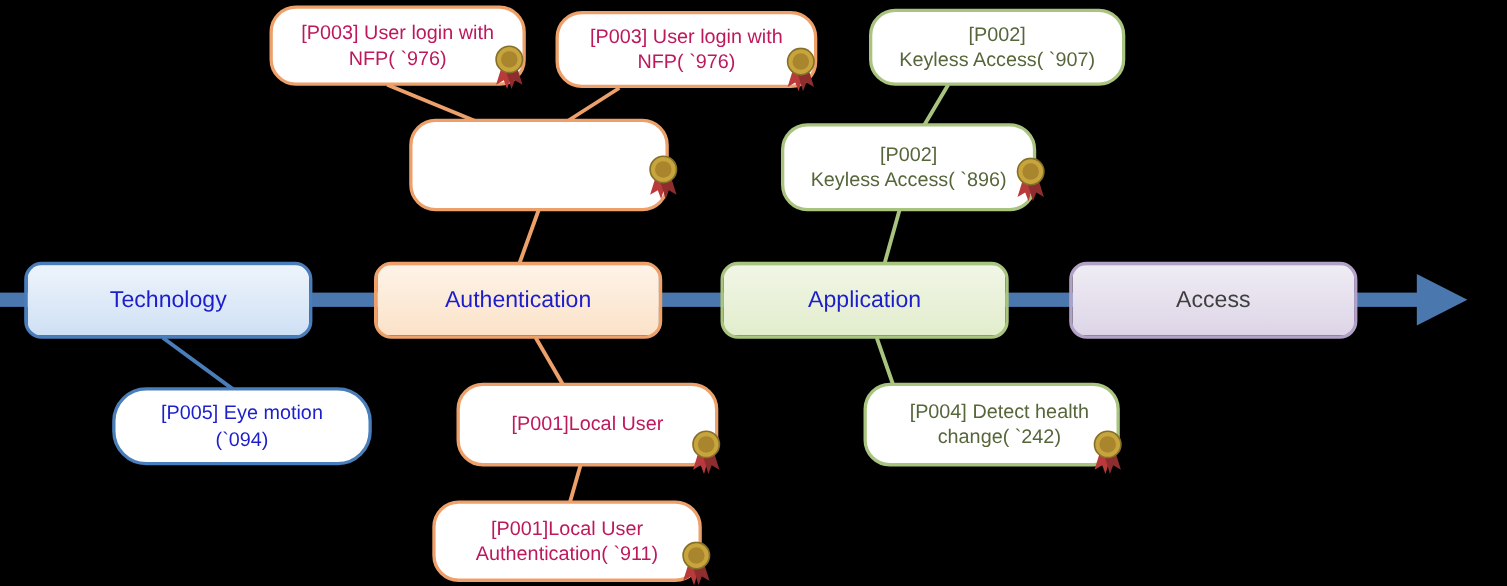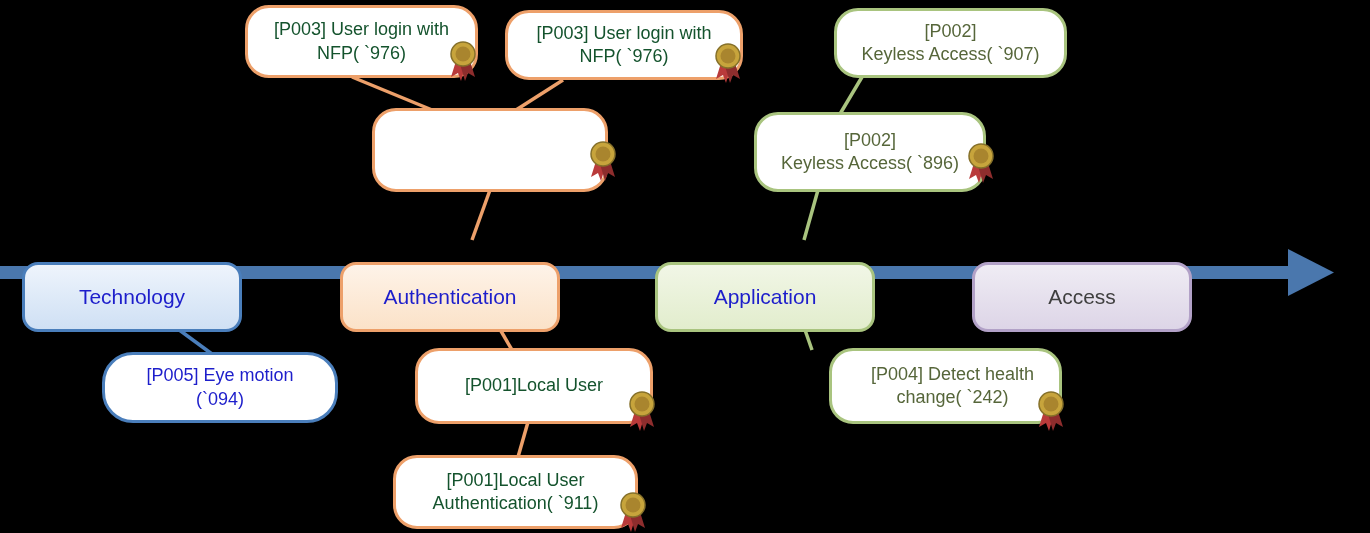--- a/index.html
+++ b/index.html
@@ -8,43 +8,42 @@
     width:1370px;height:533px;
     background:#000;
     font-family:"Liberation Sans", sans-serif;
     overflow:hidden;
   }
   
   #wires{position:absolute;left:0;top:0;width:1370px;height:533px;z-index:0;}
 
   
   .stage{
-    position:absolute;top:238px;height:70px;width:220px;
+    position:absolute;top:238px;height:70px;width:262px;
     border-radius:16px;border:3px solid;
     display:flex;align-items:center;justify-content:center;
     z-index:2;box-sizing:border-box;
     font-size:21px;
-    margin-top:24px;
   }
   .stage .lbl{pointer-events:none;}
   #s-technology{left:22px;border-color:#4a7ebb;background:linear-gradient(#eef4fc,#cfe0f4);color:#1d1ecb;}
   #s-authentication{left:340px;border-color:#eda06a;background:linear-gradient(#fef3e8,#fbe2c8);color:#1d1ecb;}
   #s-application{left:655px;border-color:#a9c47f;background:linear-gradient(#f1f6e6,#e2edcd;);background:linear-gradient(#f1f6e6,#e2edcd);color:#1d1ecb;}
   #s-service{left:972px;border-color:#b2a1c7;background:linear-gradient(#efecf4,#ddd5e7);color:#3f3f3f;}
 
   
   .callout{
     position:absolute;z-index:1;box-sizing:border-box;
     background:#fff;border:3px solid;border-radius:24px;
     display:flex;align-items:center;justify-content:center;
     text-align:center;font-size:18px;line-height:1.3;
     padding:4px 14px;
   }
-  .callout.orange{border-color:#eda06a;color:#14532d;}
-  .callout.green{border-color:#a9c47f;color:#56663a;margin-left:44px;}
+  .callout.orange{border-color:#eda06a;color:#be185d;}
+  .callout.green{border-color:#a9c47f;color:#56663a;}
   .callout.blue{border-color:#4a7ebb;color:#1d1ecb;}
 
   #c-login976a{left:245px;top:5px;width:233px;height:73px;}
   #c-login976b{left:505px;top:10px;width:238px;height:70px;}
   #c-keyless907{left:790px;top:8px;width:233px;height:70px;}
   #c-dataenc992{left:372px;top:108px;width:236px;height:84px;}
   #c-keyless896{left:710px;top:112px;width:232px;height:80px;}
   #c-eyemotion094{left:102px;top:352px;width:236px;height:71px;border-radius:31px;}
   #c-local986{left:415px;top:348px;width:238px;height:76px;}
   #c-detect151{left:785px;top:348px;width:233px;height:76px;padding-left:28px;}

